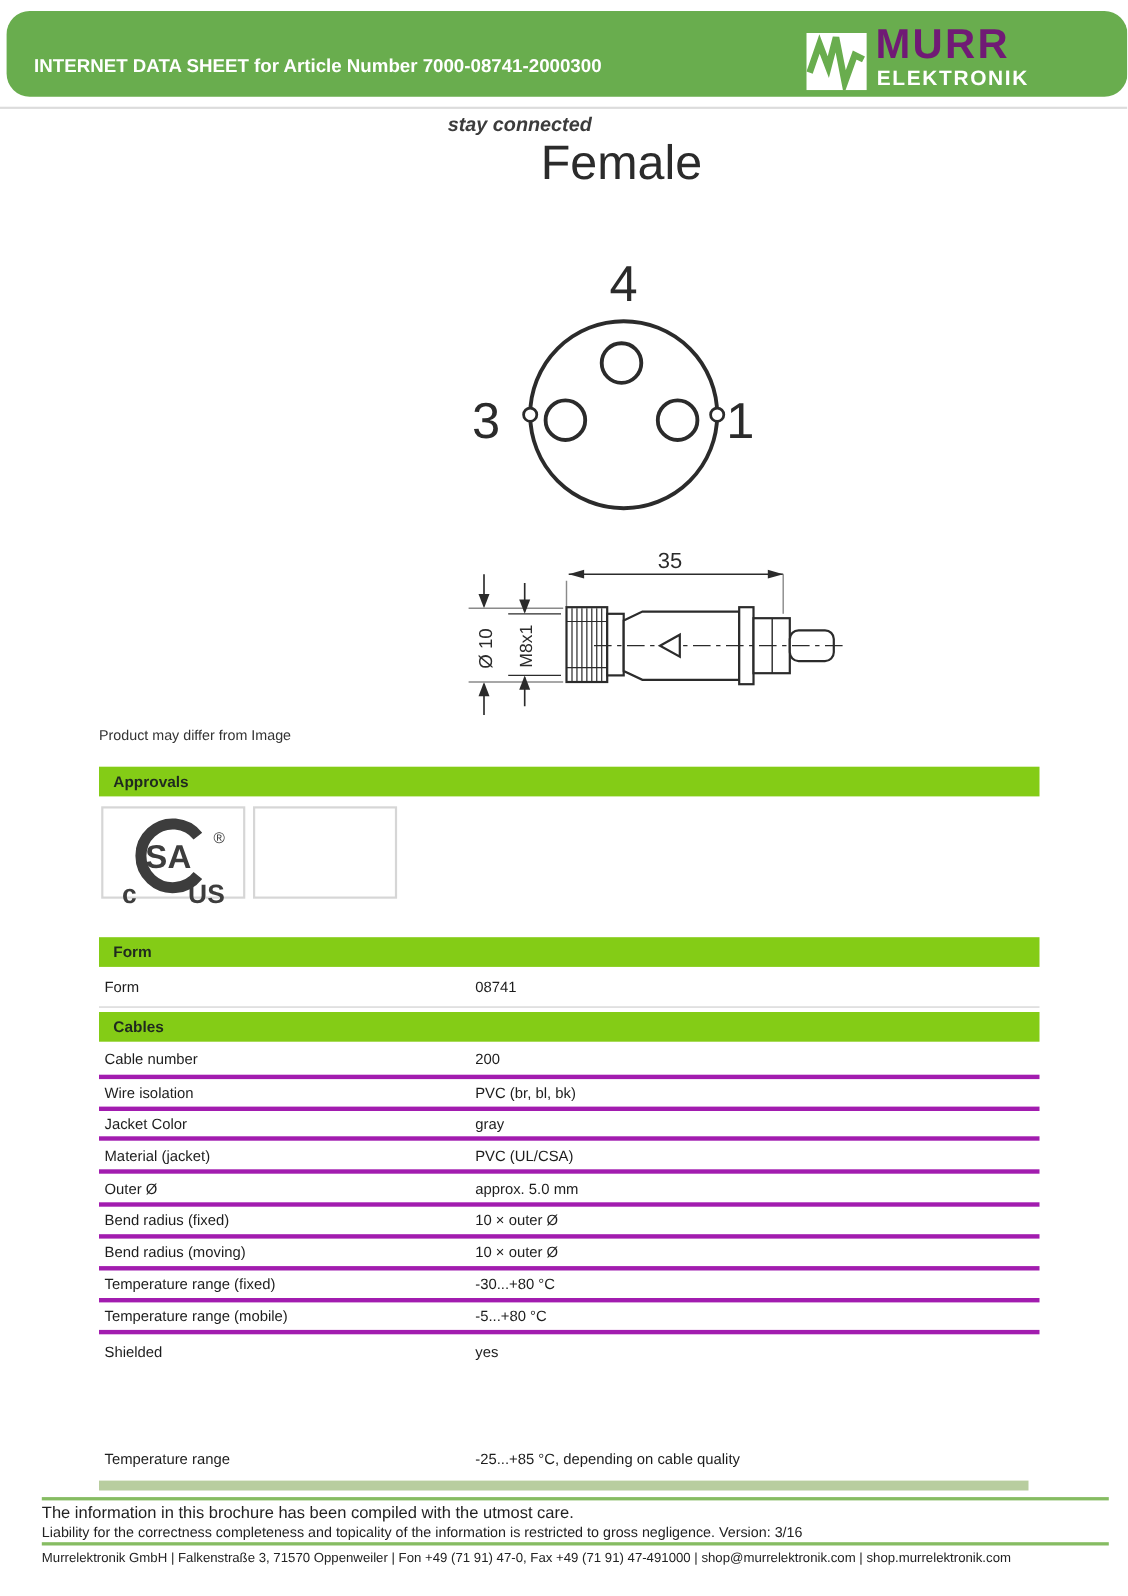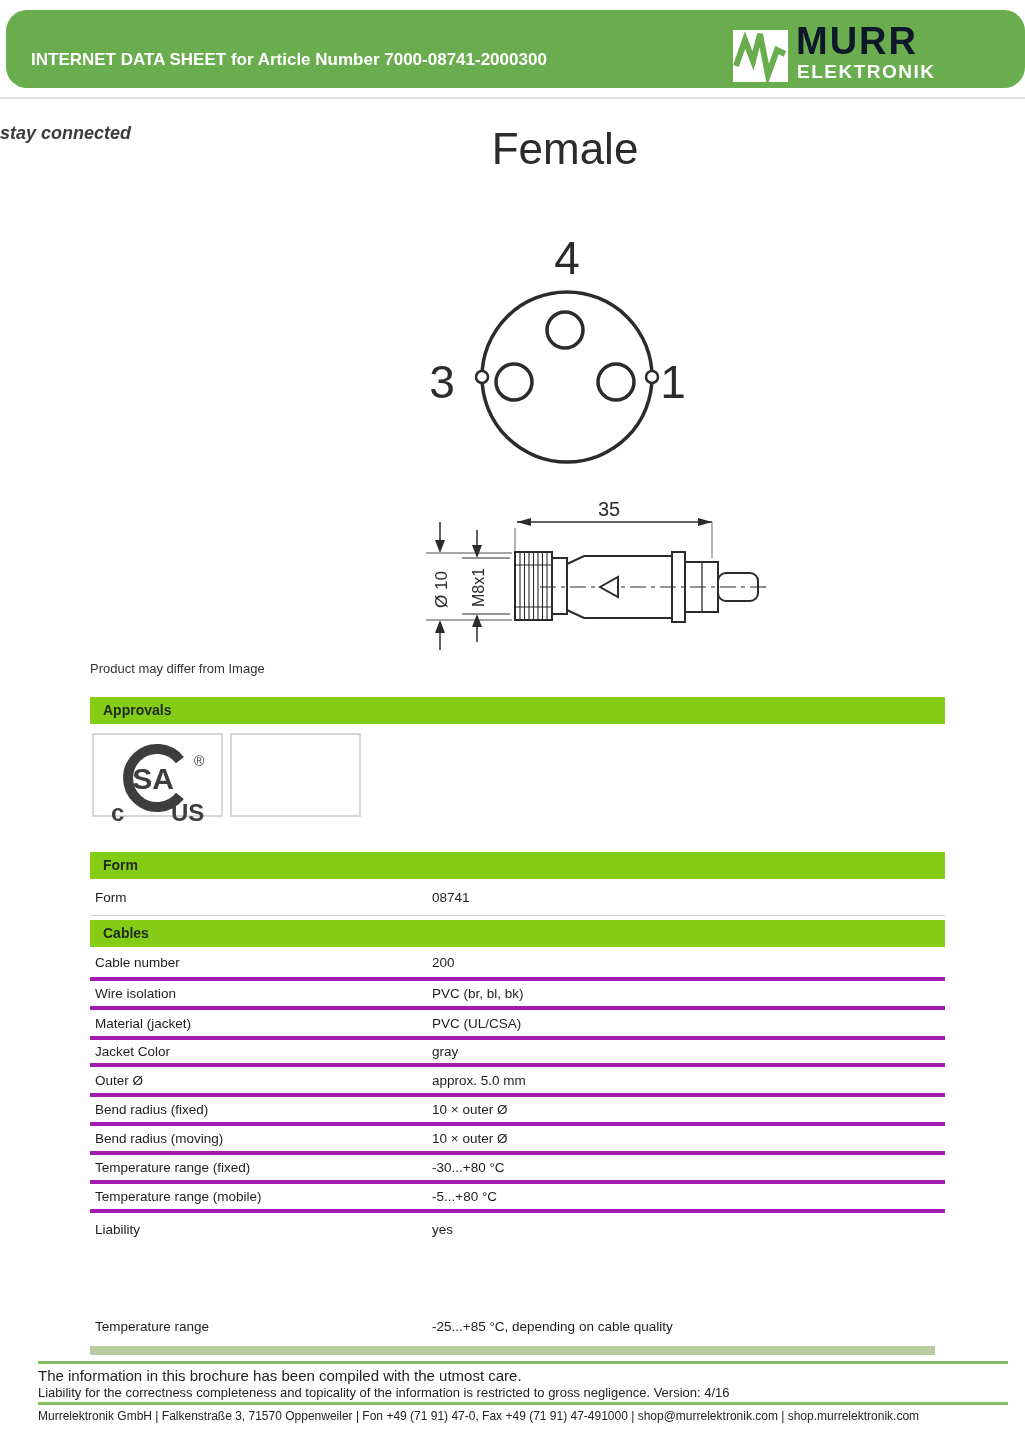--- a/index.html
+++ b/index.html
@@ -5,23 +5,23 @@
   html,body { margin:0; padding:0; background:#fff; }
   .page {
     position:relative; width:1025px; height:1451px; background:#fff;
     font-family:"Liberation Sans", sans-serif; overflow:hidden;
   }
   
   .banner { position:absolute; left:6px; top:10px; right:0; height:78px; background:#69ad4e;border-radius:21px; }
   .banner-rule { position:absolute; left:0; top:97px; width:1025px; height:2px; background:#dcdcdc; }
   .banner-title { position:absolute; left:25px; top:40px; color:#fff; font-size:17px; font-weight:bold; white-space:nowrap; }
   .logo-mark { position:absolute; left:727px; top:20px; width:55px; height:52px; }
-  .logo-murr { position:absolute; left:790px; top:12px; color:#0f172a; font-size:38px; font-weight:bold; letter-spacing:2px; line-height:1; }
+  .logo-murr { position:absolute; left:790px; top:12px; color:#701a75; font-size:38px; font-weight:bold; letter-spacing:2px; line-height:1; }
   .logo-elektronik { position:absolute; left:791px; top:52px; color:#fff; font-size:19px; font-weight:bold; letter-spacing:1.5px; line-height:1; }
-  .tagline { position:absolute; left:0; top:103px; width:945px; text-align:left; font-style:italic; font-weight:bold; font-size:18px; color:#3c3c3c;margin-top:20px; }
+  .tagline { position:absolute; left:0; top:103px; width:945px; text-align:center; font-style:italic; font-weight:bold; font-size:18px; color:#3c3c3c; }
   
   .female-title { position:absolute; left:420px; top:124px; width:290px; text-align:center; font-size:44px; color:#2b2b2b; }
   .face-svg { position:absolute; left:410px; top:228px; }
   .dim-svg  { position:absolute; left:400px; top:492px; }
   .note { position:absolute; left:90px; top:661px; font-size:13px; color:#333; }
   
   .band { position:absolute; left:90px; width:855px; height:27px; background:#84cc16; }
   .band span { display:block; padding-left:13px; line-height:27px; font-size:14px; font-weight:bold; color:#1f291f; }
   .band-cut { position:absolute; left:90px; top:1346px; width:845px; height:9px; background:#b8cd9f; }
   
@@ -148,28 +148,28 @@
   </div>
   <div class="rows">
     <div class="r" style="height:34px">
         <span class="lbl">Cable number</span>
         <span class="val">200</span>
       </div>
     <div class="r" style="height:29px">
         <span class="lbl">Wire isolation</span>
         <span class="val">PVC (br, bl, bk)</span>
       </div>
+    <div class="r" style="height:27px">
+        <span class="lbl">Jacket Color</span>
+        <span class="val">gray</span>
+      </div>
     <div class="r" style="height:30px">
         <span class="lbl">Material (jacket)</span>
         <span class="val">PVC (UL/CSA)</span>
       </div>
-    <div class="r" style="height:27px">
-        <span class="lbl">Jacket Color</span>
-        <span class="val">gray</span>
-      </div>
     <div class="r" style="height:30px">
         <span class="lbl">Outer Ø</span>
         <span class="val">approx. 5.0 mm</span>
       </div>
     <div class="r" style="height:29px">
         <span class="lbl">Bend radius (fixed)</span>
         <span class="val">10 × outer Ø</span>
       </div>
     <div class="r" style="height:29px">
         <span class="lbl">Bend radius (moving)</span>
@@ -177,30 +177,30 @@
       </div>
     <div class="r" style="height:29px">
         <span class="lbl">Temperature range (fixed)</span>
         <span class="val">-30...+80 °C</span>
       </div>
     <div class="r" style="height:29px">
         <span class="lbl">Temperature range (mobile)</span>
         <span class="val">-5...+80 °C</span>
       </div>
     <div class="r" style="height:33px">
-        <span class="lbl">Liability</span>
+        <span class="lbl">Shielded</span>
         <span class="val">yes</span>
       </div>
   </div>
 
   <div class="trow" style="top:1306px;height:40px">
     <span class="lbl">Temperature range</span>
     <span class="val">-25...+85 °C, depending on cable quality</span>
   </div>
   <div class="band-cut"></div>
 
   <div class="rule" style="top:1361px"></div>
   <div class="ftext" style="top:1367px;font-size:15px">The information in this brochure has been compiled with the utmost care.</div>
-  <div class="ftext" style="top:1385px;font-size:13px">Liability for the correctness completeness and topicality of the information is restricted to gross negligence. Version: 4/16</div>
+  <div class="ftext" style="top:1385px;font-size:13px">Liability for the correctness completeness and topicality of the information is restricted to gross negligence. Version: 3/16</div>
   <div class="rule" style="top:1402px"></div>
   <div class="ftext" style="top:1409px;font-size:12px;white-space:nowrap">Murrelektronik GmbH | Falkenstraße 3, 71570 Oppenweiler | Fon +49 (71 91) 47-0, Fax +49 (71 91) 47-491000 | shop@murrelektronik.com | shop.murrelektronik.com</div>
 
 </div>
 
 </body></html>

